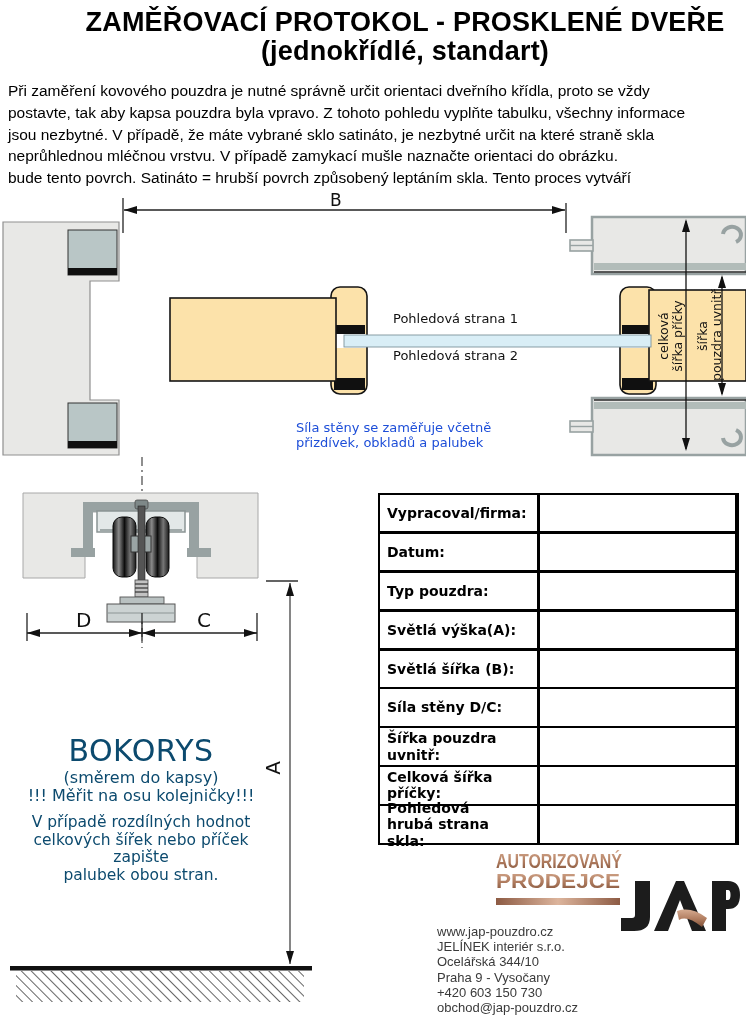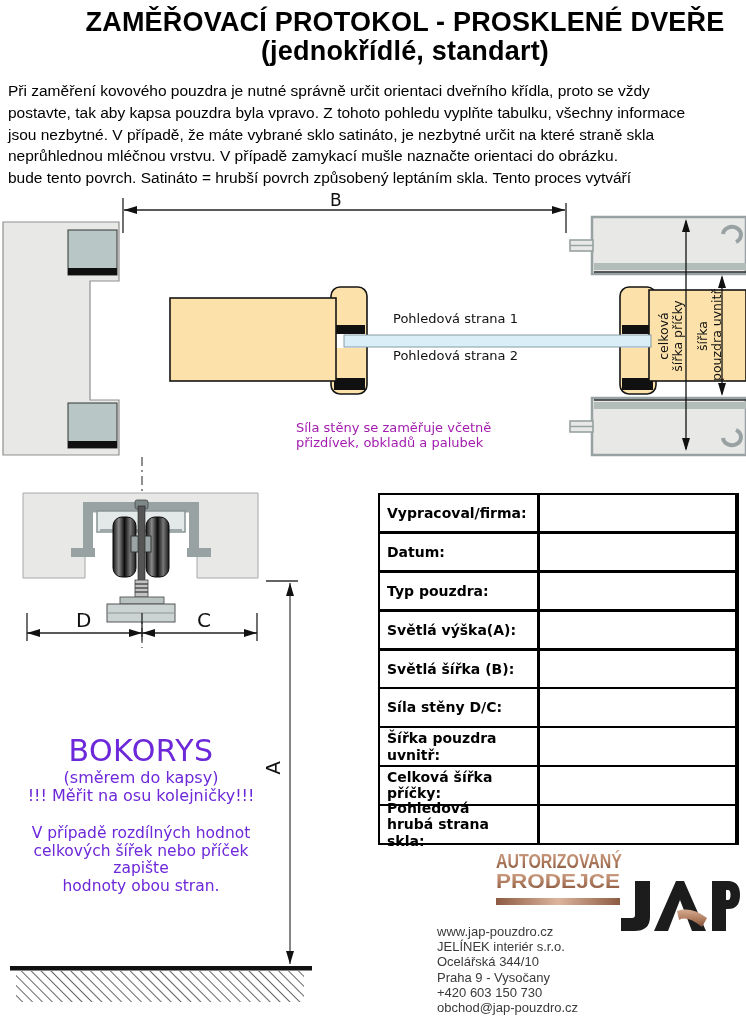--- a/index.html
+++ b/index.html
@@ -9,28 +9,28 @@
   
   .title{left:0;top:8px;width:746px;text-align:center;font-weight:bold;font-size:27px;line-height:29px;letter-spacing:0.2px;padding-left:32px;}
   
   .intro{left:8px;top:80px;width:736px;font-size:15.5px;line-height:21.8px;}
   .intro div{white-space:nowrap;}
   
   .dj{font-family:"DejaVu Sans",sans-serif;}
   .dim-label{font-size:17px;color:#111;}
   .big-dim{font-size:20px;color:#111;}
   .pl-label{font-size:13px;color:#111;}
-  .red-note{font-size:13px;color:#a21caf;line-height:14.5px;}
+  .red-note{font-size:13px;color:#1d4ed8;line-height:14.5px;}
   .vlabel{font-size:12.5px;line-height:14px;text-align:center;transform:rotate(-90deg);transform-origin:center;color:#111;white-space:nowrap;}
   
-  .bok{left:10px;top:735px;width:262px;text-align:center;color:#6d28d9;}
+  .bok{left:10px;top:735px;width:262px;text-align:center;color:#0c4a6e;}
   .bok .t1{font-size:30px;line-height:32px;letter-spacing:0.5px;}
   .bok .t2{font-size:16px;line-height:18px;margin-top:2px;}
   .bok .t3{font-size:16px;line-height:18px;}
-  .bok .note{margin-top:20px;font-size:15.5px;line-height:17.5px;}
+  .bok .note{margin-top:9px;font-size:15.5px;line-height:17.5px;}
   
   .form-table{left:378px;top:493px;width:357px;display:grid;grid-template-columns:157px 195px;
               grid-auto-rows:36.4px;background:#000;gap:2.5px;border:2.5px solid #000;}
   .form-table .cell{background:#fff;display:flex;align-items:center;}
   .form-table .tlabel{font-family:"DejaVu Sans",sans-serif;font-weight:bold;font-size:14px;line-height:16.5px;padding-left:7px;padding-right:20px;}
   
   .contact{left:437px;top:924px;width:300px;font-size:13px;line-height:15.2px;color:#3a3a3a;}
   svg{display:block;}
   .overlay{pointer-events:none;}
 </style>
@@ -210,21 +210,21 @@
   <span class="abs big-dim dj" style="left:197px;top:608px;">C</span>
   <span class="abs big-dim dj" style="left:266px;top:756px;transform:rotate(-90deg);">A</span>
 
   <div class="abs bok dj">
     <div class="t1">BOKORYS</div>
     <div class="t2">(směrem do kapsy)</div>
     <div class="t3">!!! Měřit na osu kolejničky!!!</div>
     <div class="note">
       <div>V případě rozdílných hodnot</div>
       <div>celkových šířek nebo příček zapište</div>
-      <div>hodnoty obou stran.</div>
+      <div>palubek obou stran.</div>
     </div>
   </div>
 
   <div class="abs form-table">
     <div class="cell tlabel">Vypracoval/firma:</div>
     <div class="cell"></div>
     <div class="cell tlabel">Datum:</div>
     <div class="cell"></div>
     <div class="cell tlabel">Typ pouzdra:</div>
     <div class="cell"></div>

